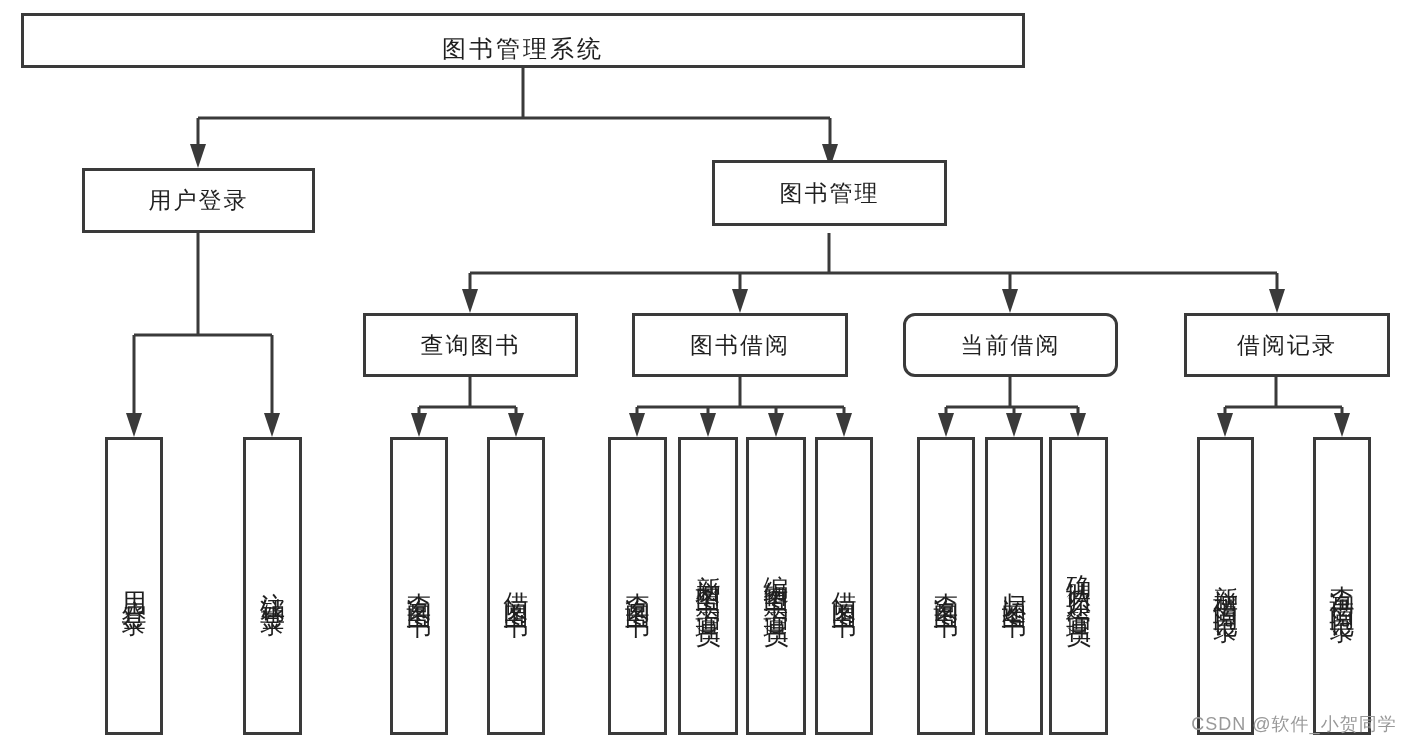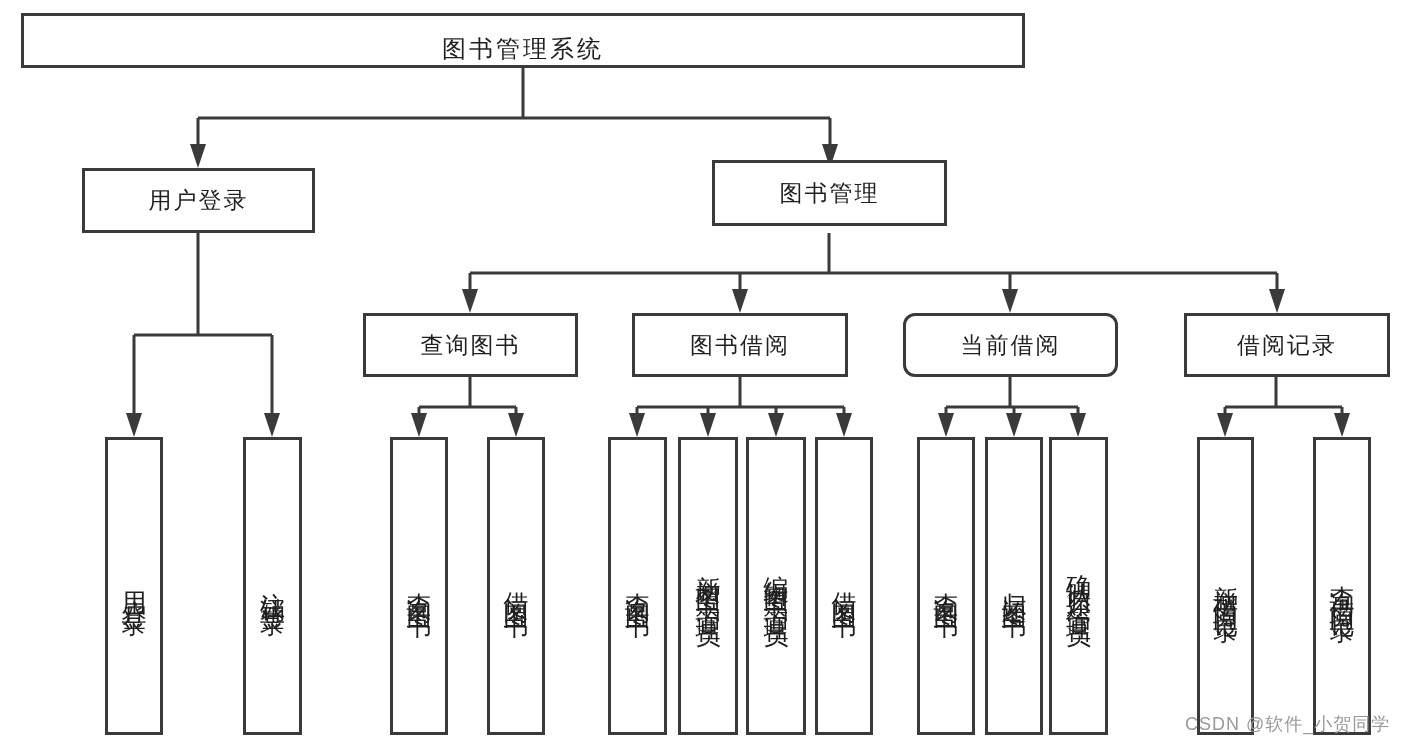--- a/index.html
+++ b/index.html
@@ -51,20 +51,21 @@
   }
   .watermark {
     position: absolute;
     left: 1185px;
     top: 712px;
     width: 218px;
     font-size: 18px;
     letter-spacing: 1px;
     color: #999999;
     white-space: nowrap;
+    text-align: center;
   }
 </style>
 </head>
 <body>
 
 <div class="stage">
 
   <svg class="connectors" viewBox="0 0 1405 747" xmlns="http://www.w3.org/2000/svg">
     <g stroke="#3a3a3a" stroke-width="3" fill="none">
 

